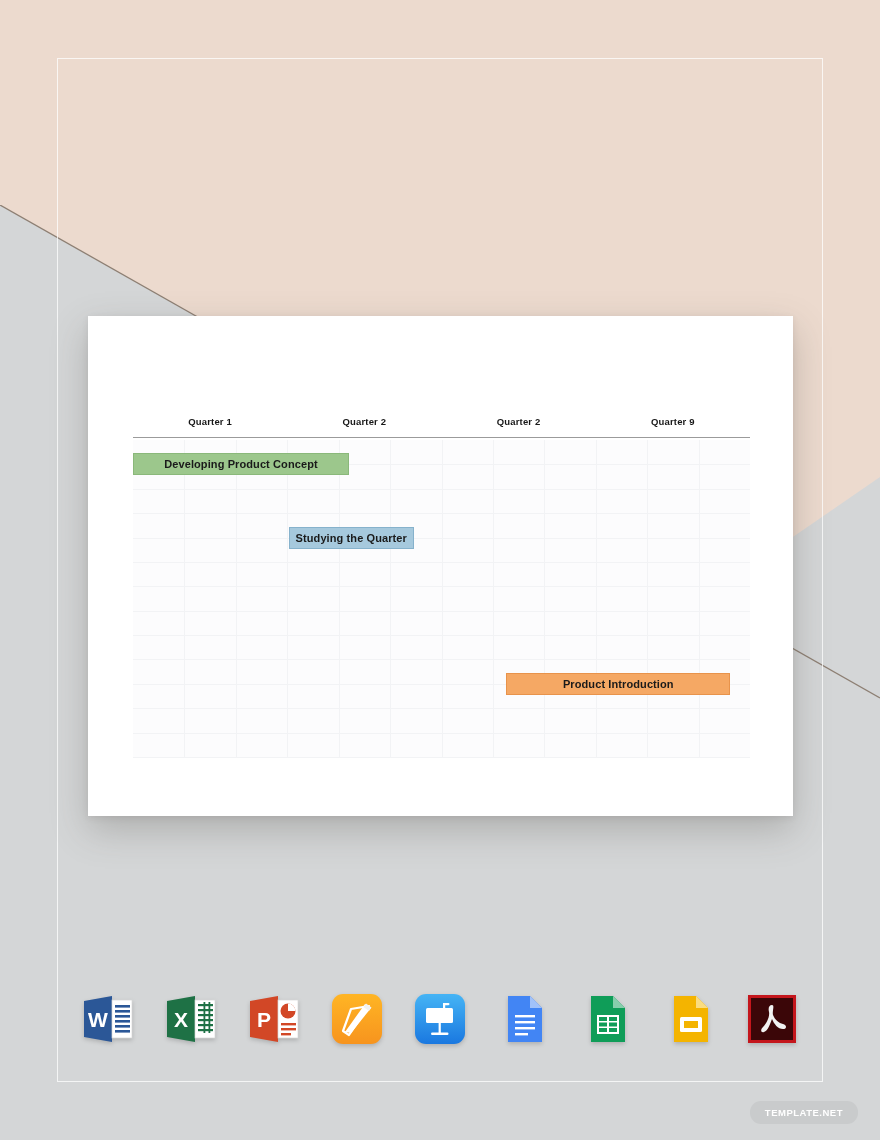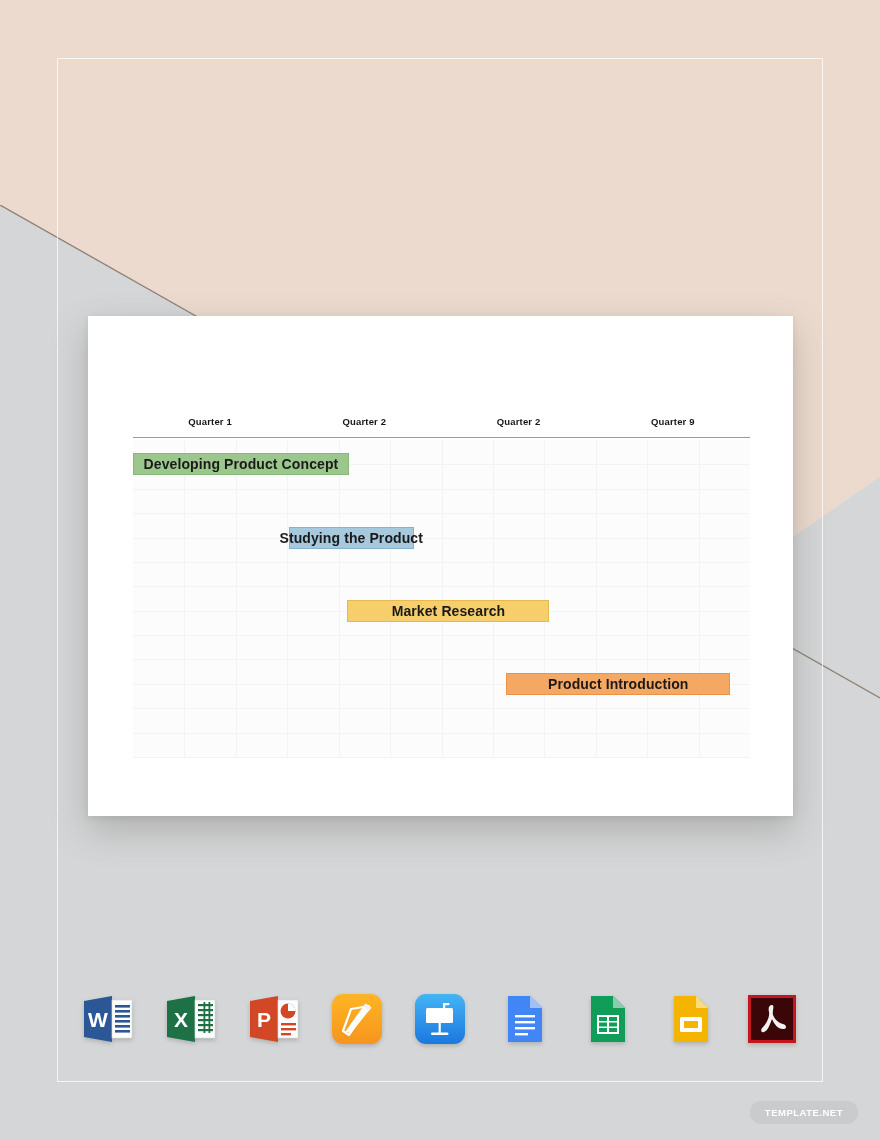--- a/index.html
+++ b/index.html
@@ -82,21 +82,21 @@
   }
   #grid-v, #grid-h { position:absolute; inset:0; }
   .gl-v { position:absolute; top:0; bottom:0; width:1px; background:#f2f3f5; }
   .gl-h { position:absolute; left:0; right:0; height:1px; background:#f2f3f5; }
 
   
   #bars { position:absolute; inset:0; }
   .bar {
     position:absolute; height:22px;
     display:flex; align-items:center; justify-content:center;
-    font-size:14px; font-weight:bold; color:#1a1a1a;
+    font-size:11px; font-weight:bold; color:#1a1a1a;
     letter-spacing:0.1px; white-space:nowrap;
   }
 
   
   #formats {
     position:absolute; left:0; top:989px; width:880px; height:60px;
     display:flex; justify-content:center; align-items:center; gap:27px;
     z-index:3;
   }
   .fmt { width:56px; height:56px; position:relative; }
@@ -165,22 +165,21 @@
         <div class="gl-h" style="top: 170.692px;"></div>
         <div class="gl-h" style="top: 195.077px;"></div>
         <div class="gl-h" style="top: 219.462px;"></div>
         <div class="gl-h" style="top: 243.846px;"></div>
         <div class="gl-h" style="top: 268.231px;"></div>
         <div class="gl-h" style="top: 292.615px;"></div>
         <div class="gl-h" style="top: 317px;"></div>
       </div>
     <div id="bars">
         <div class="bar" style="left: 0px; width: 215.95px; top: 13.3846px; background: rgb(156, 199, 140); border: 1px solid rgb(138, 184, 122);">Developing Product Concept</div>
-        <div class="bar" style="left: 155.792px; width: 124.942px; top: 86.5385px; background: rgb(166, 201, 221); border: 1px solid rgb(134, 178, 204);">Studying the Product</div>
-        <div class="bar" style="left: 214.407px; width: 202.067px; top: 159.692px; background: rgb(246, 207, 108); border: 1px solid rgb(229, 185, 79);">Market Research</div>
+        <div class="bar" style="left: 155.792px; width: 124.942px; top: 86.5385px; background: rgb(166, 201, 221); border: 1px solid rgb(134, 178, 204);">Studying the Quarter</div>
         <div class="bar" style="left: 373.285px; width: 224px; top: 232.846px; background: rgb(245, 168, 100); border: 1px solid rgb(232, 147, 75);">Product Introduction</div>
       </div>
   </div>
 </div>
 
 <div id="formats">
 
   <div class="fmt">
     <svg viewBox="0 0 56 56">
       <path d="M4 10 L32 5 L32 51 L4 46 Z" fill="#2b5797"></path>

